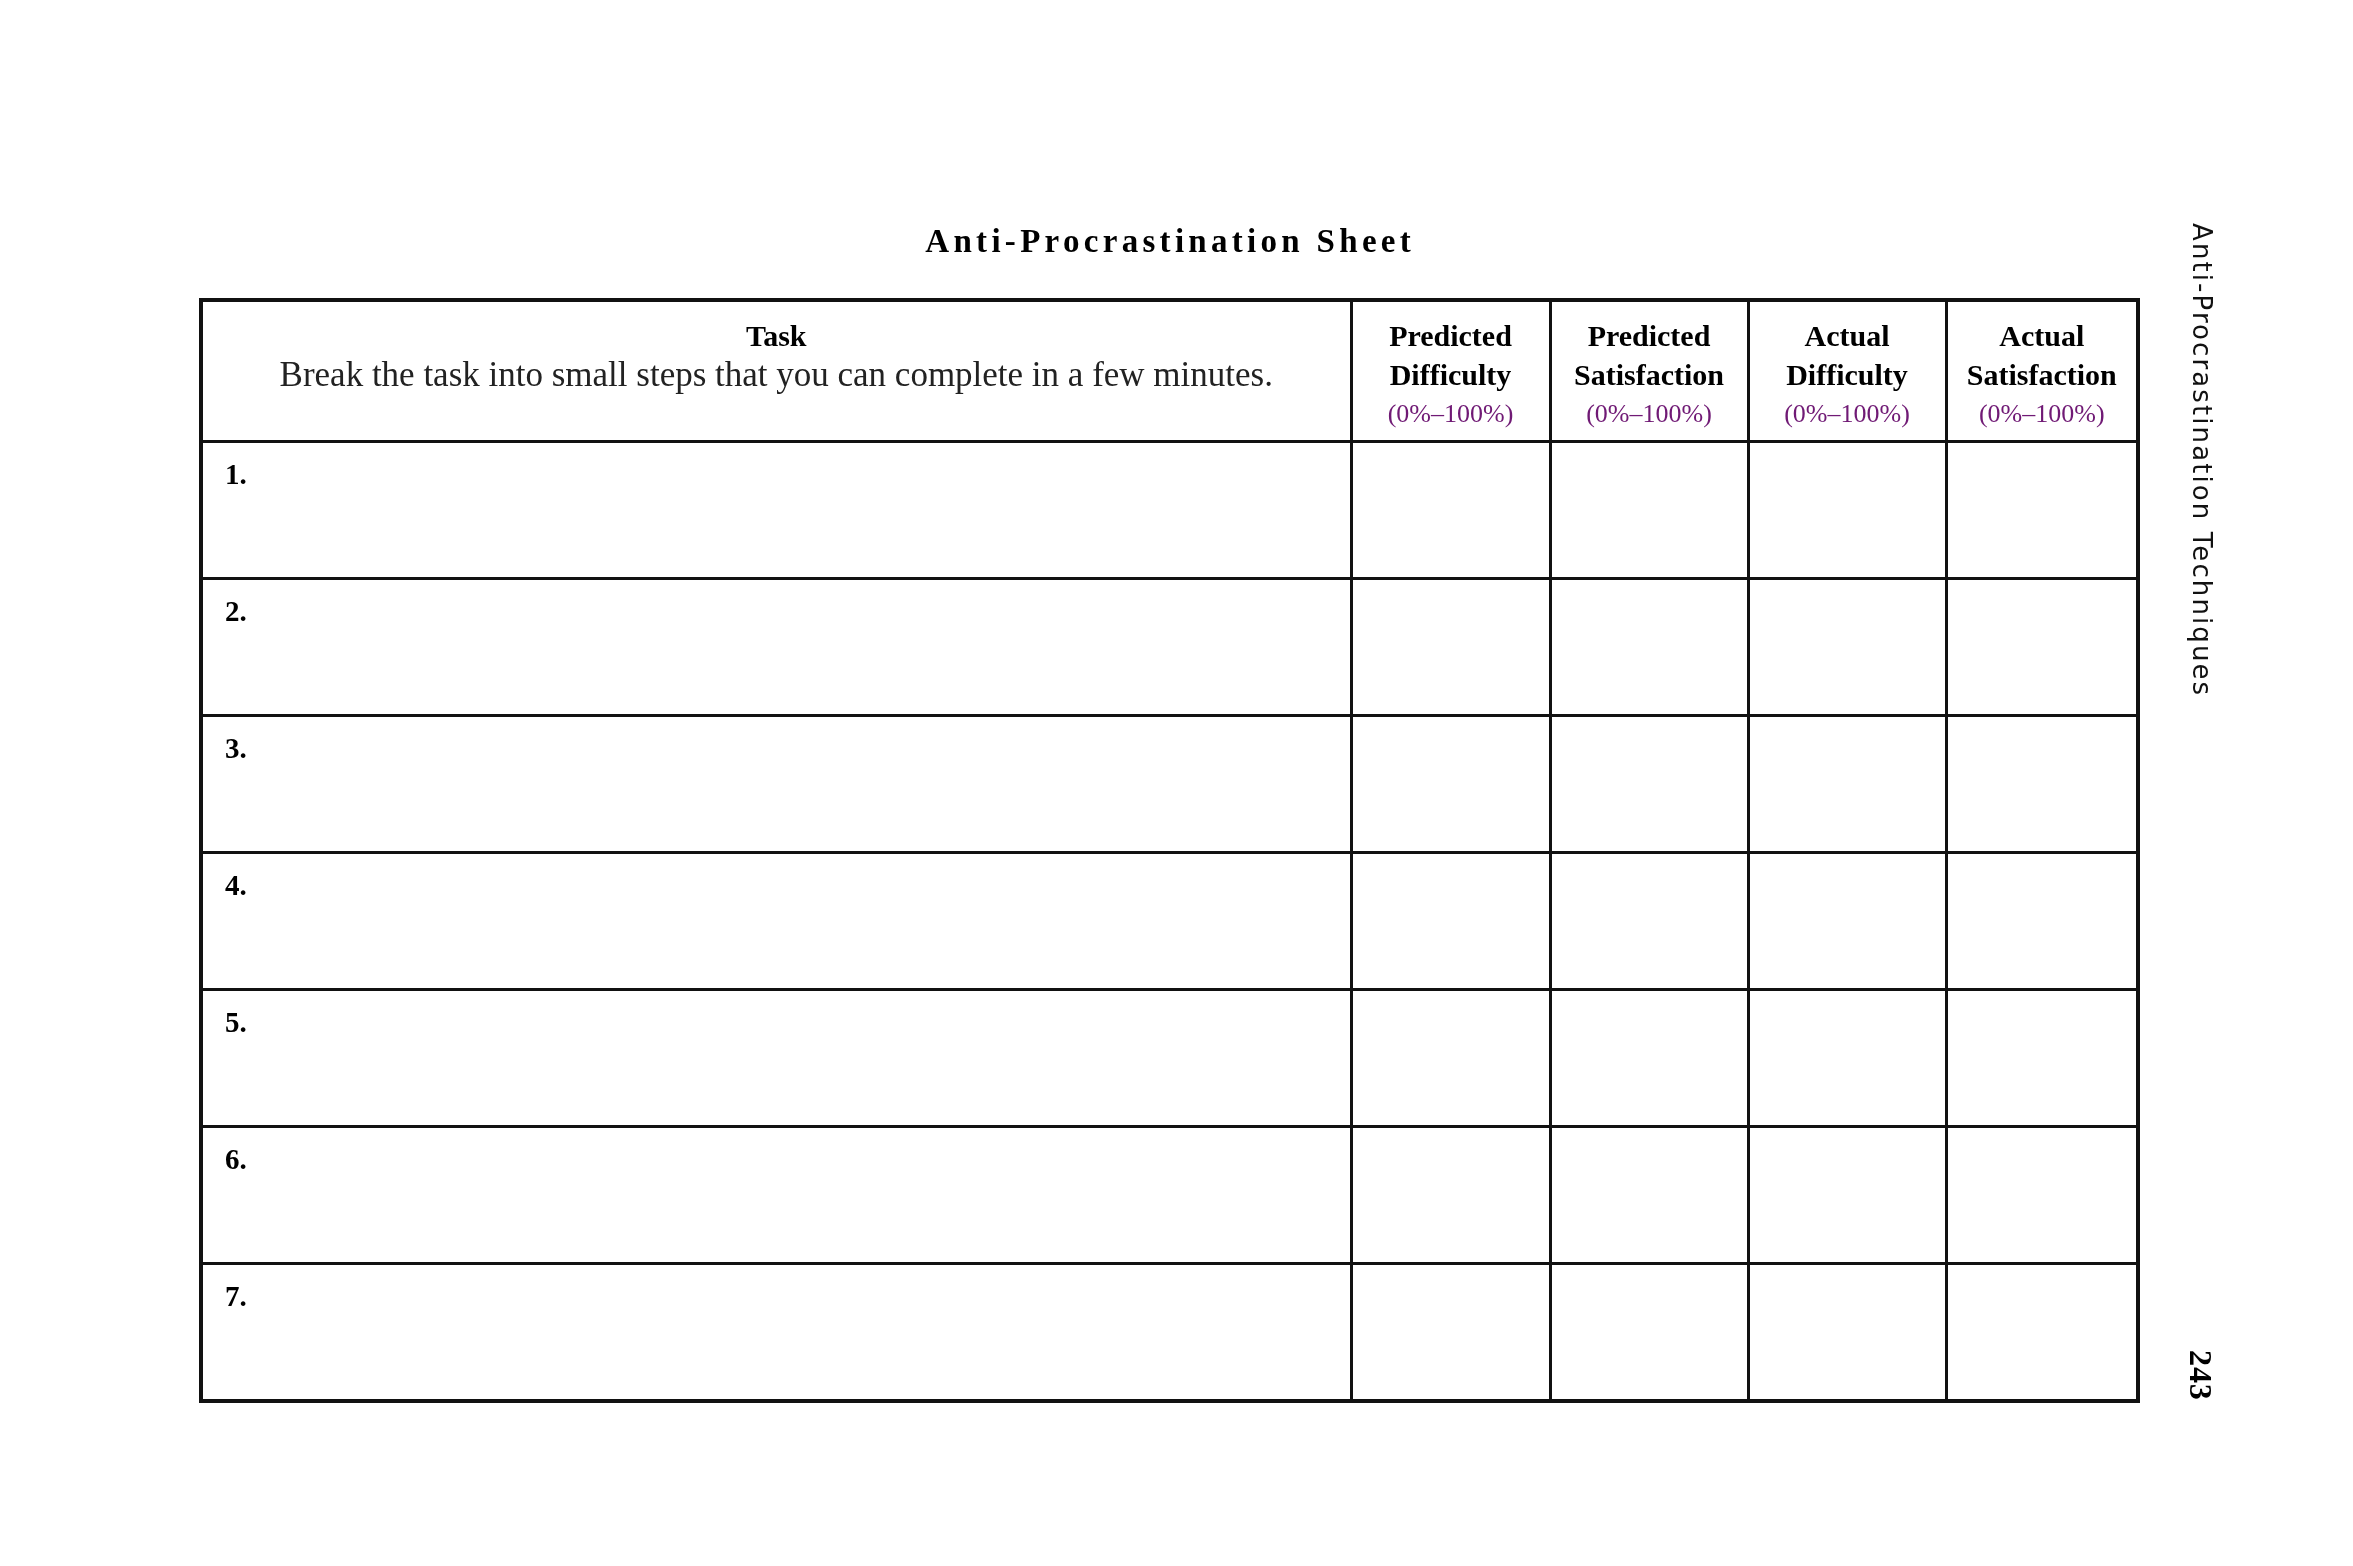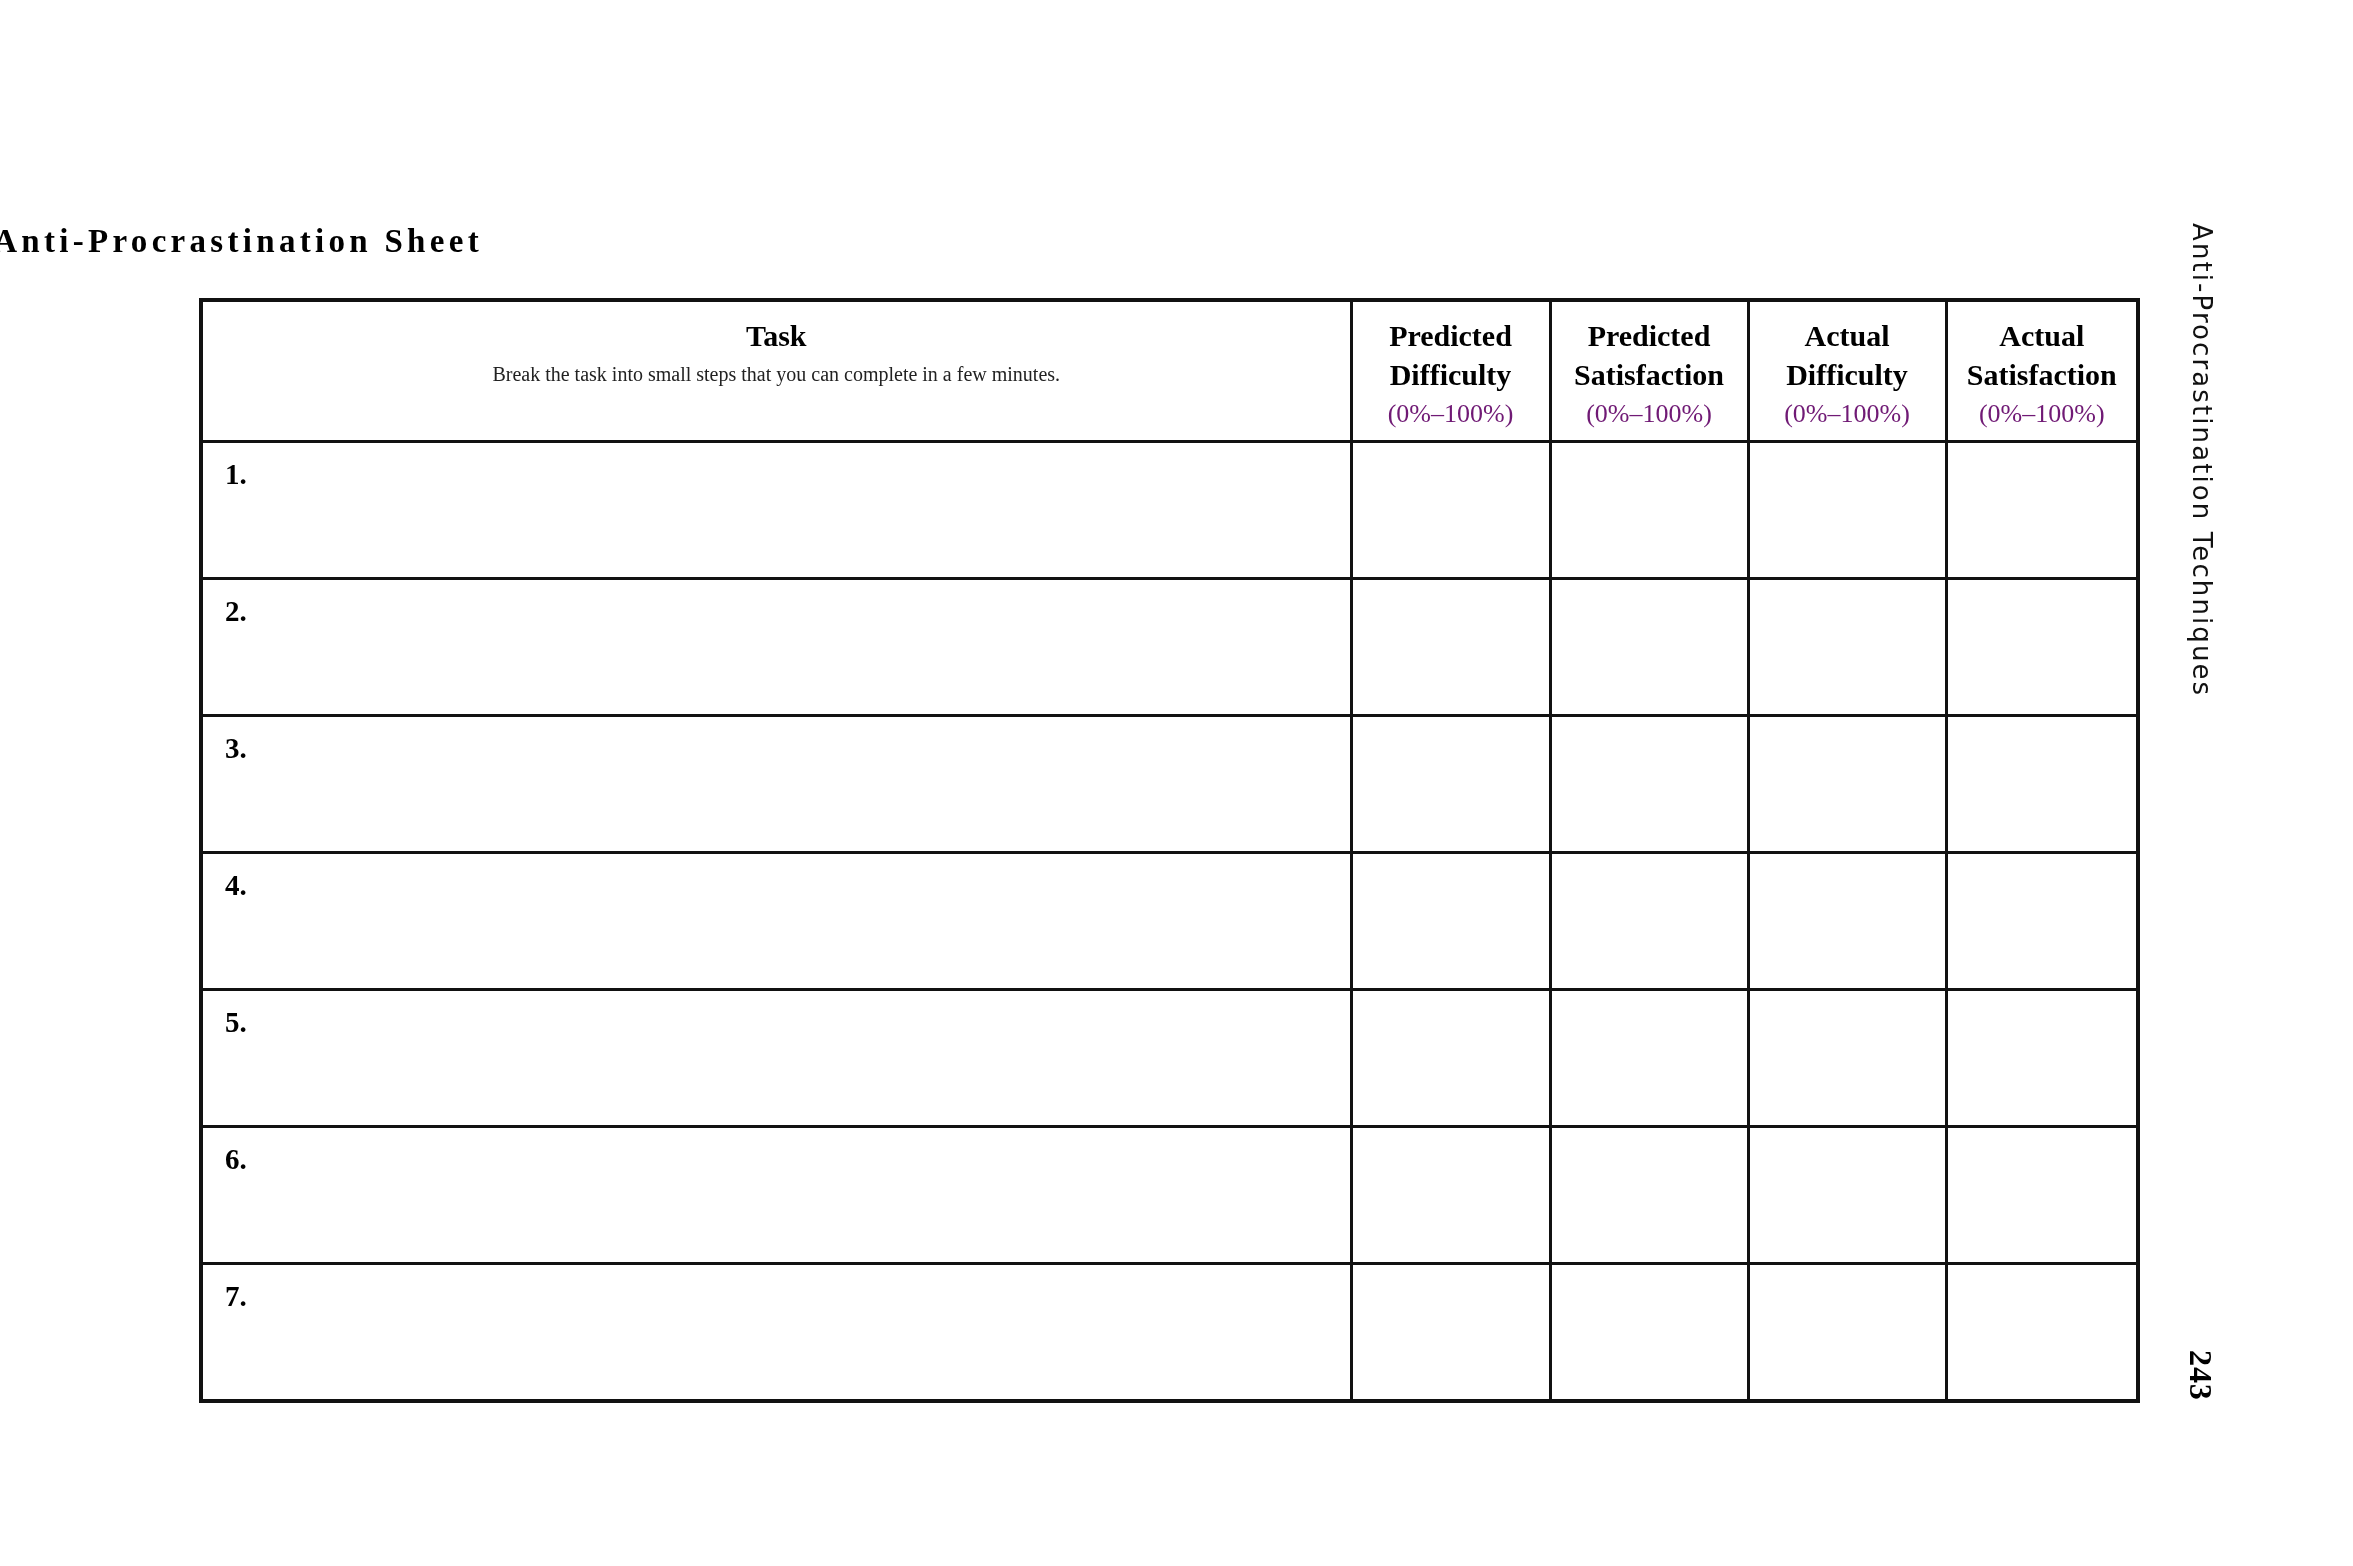--- a/index.html
+++ b/index.html
@@ -1,36 +1,36 @@
 <!DOCTYPE html>
 <html style="font-size:13.6px"><head>
 <meta charset="utf-8">
 <style>
   html, body { margin:0; padding:0; background:#ffffff; }
   body { width:2354px; height:1566px; position:relative; overflow:hidden; color:#000; }
   .page { position:absolute; left:0; top:0; width:2354px; height:1566px; background:#fff; }
   .title {
-    position:absolute; left:0; width:2354px; top:223px; 
+    position:absolute; left:0; width:2354px; top:223px; text-align:center;
     font-family:"Liberation Serif", serif; font-weight:bold; font-size:33px;
     letter-spacing:4.3px; padding-left:0;
   }
   .title span { display:inline-block; transform:translateX(-6.8px); }
   table.sheet {
     position:absolute; left:199px; top:298px; width:1937px;
     border-collapse:collapse; table-layout:fixed;
     border:4.3px solid #111;
     padding-left:28px;
   }
   .sheet th, .sheet td {
     border:3.4px solid #111; padding:0; vertical-align:top;
     font-family:"Liberation Serif", serif;
   }
   .sheet thead th { height:138px; text-align:center; font-weight:normal; }
   .hd-bold { font-weight:bold; font-size:30px; line-height:39px; display:block; }
-  .hd-sub { font-size:20px; line-height:39px; display:block; color:#222; }
+  .hd-sub { font-size:35px; line-height:39px; display:block; color:#222; }
   .hd-range { font-size:26px; line-height:39px; display:block; color:#701a75; }
   .th-inner { padding-top:13.6px; }
   .sheet tbody td { height:134px; }
   .row-num { display:block; font-weight:bold; font-size:29px; padding:15.3px 0 0 22px; }
   .side-title {
     position:absolute; left:2217px; top:223px;
     transform-origin:0 0; transform:rotate(90deg);
     font-family:"DejaVu Sans", sans-serif; font-size:26px; letter-spacing:2.1px;
     white-space:nowrap; color:#111;
   }

